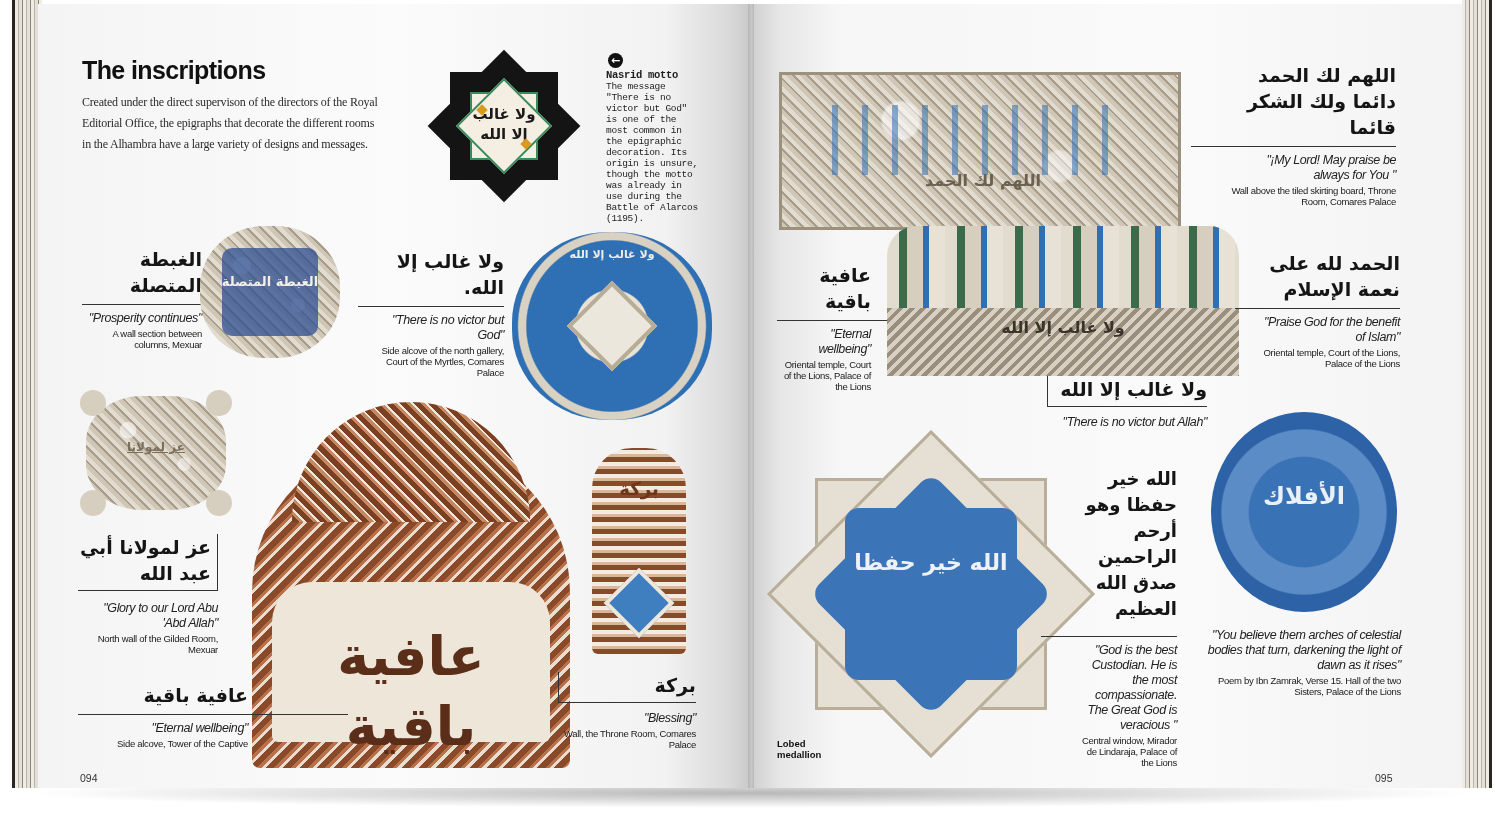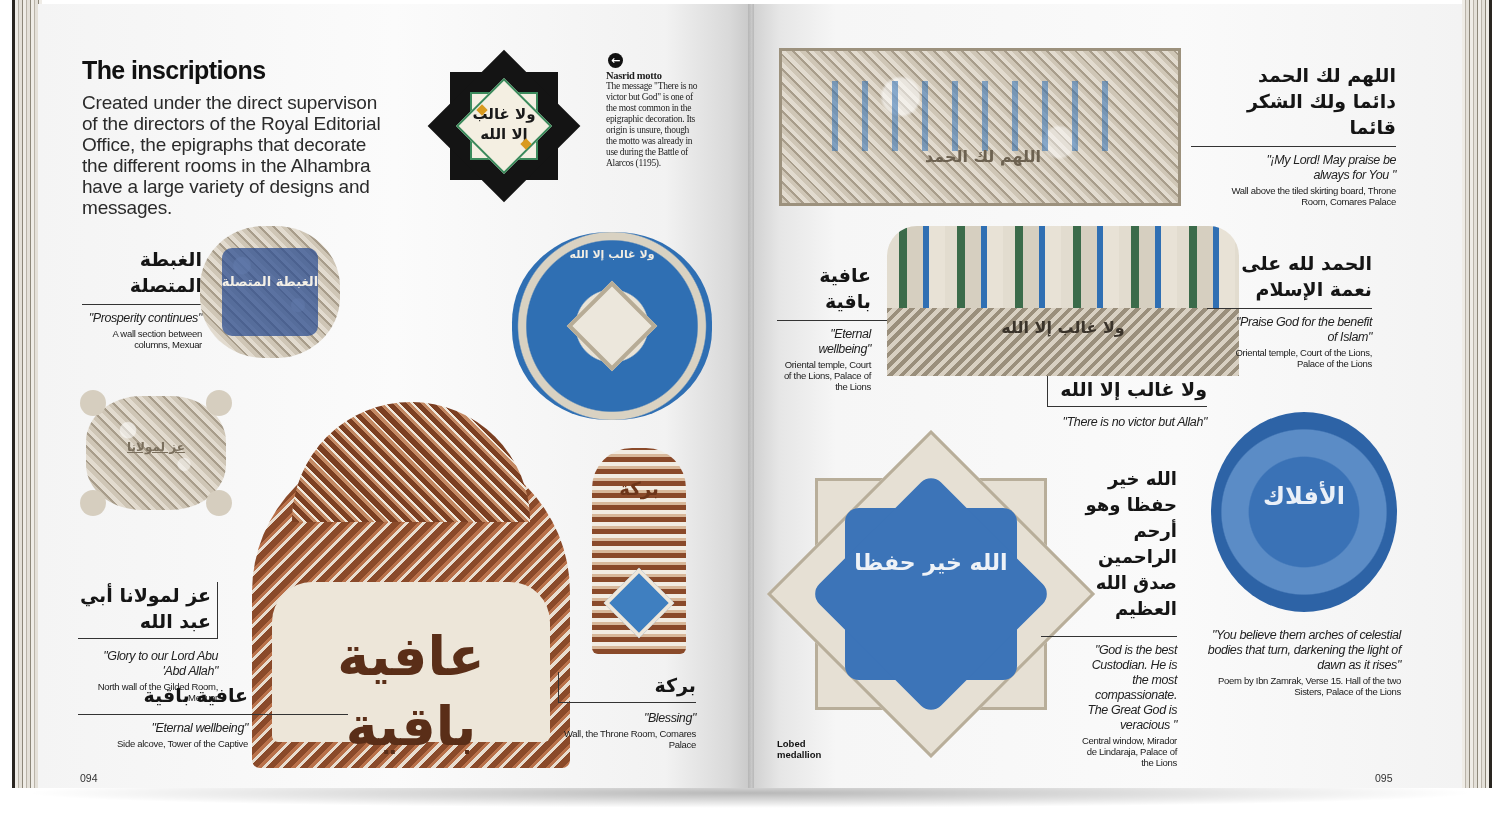--- a/index.html
+++ b/index.html
@@ -14,31 +14,31 @@
   .page-stack.left { left: 12px; border-left: 3px solid #2a2621; }
   .page-stack.right { left: 1462px; border-right: 3px solid #2a2621; }
   .page { position: absolute; top: 4px; height: 784px; overflow: hidden; }
   .page.left { left: 38px; width: 713px;
     background: linear-gradient(90deg, #f4f4f4 0%, #fbfbfb 50%, #f2f2f2 88%, #d9d9d9 97%, #c8c8c8 100%); padding-left: 48px; }
   .page.right { left: 751px; width: 711px;
     background: linear-gradient(90deg, #cfcfcf 0%, #e6e6e6 4%, #f6f6f6 12%, #fafafa 60%, #f3f3f3 100%); }
 
   
   .title { position: absolute; font-family: "Liberation Sans", sans-serif; font-weight: 700; font-size: 25px; letter-spacing: -0.6px; color: #111; }
-  .intro { position: absolute; font-family: Liberation Sans, sans-serif; font-size: 19px; line-height: 21px; color: #2b2b2b; letter-spacing: -0.2px; }
-  .side-note { position: absolute; font-family: Liberation Serif, serif; font-size: 9.5px; line-height: 11px; color: #1d1d1d; letter-spacing: -0.3px; }
+  .intro { position: absolute; font-family: Liberation Serif, serif; font-size: 12px; line-height: 21px; color: #2b2b2b; letter-spacing: -0.2px; }
+  .side-note { position: absolute; font-family: Liberation Mono, monospace; font-size: 9.5px; line-height: 11px; color: #1d1d1d; letter-spacing: -0.3px; }
   .side-note .note-title { font-weight: 700; font-size: 10.5px; display: block; }
   .arrow-icon { position: absolute; width: 15px; height: 15px; border-radius: 50%; background: #111; color: #fff; font-size: 11px; line-height: 15px; text-align: center; font-weight: 700; }
 
   .caption { position: absolute; text-align: right; font-family: "Liberation Sans", sans-serif; }
   .caption .ar { font-family: "DejaVu Sans", sans-serif; font-weight: 700; font-size: 19px; line-height: 26px; color: #151515; direction: rtl; display: block; text-align: right; }
   .caption .rule { display: block; height: 1px; background: #333; margin: 6px 0 6px 0; }
   .caption .tr { display: block; font-style: italic; font-size: 12.5px; line-height: 15px; color: #222; letter-spacing: -0.4px; }
   .caption .loc { display: block; font-size: 9.5px; line-height: 11px; color: #1a1a1a; letter-spacing: -0.3px; margin-top: 2px; }
-  .caption.boxed .ar-wrap { border-right: 1px solid #333; border-bottom: 1px solid #333; padding-right: 6px; padding-bottom: 4px; margin-top: 48px; }
+  .caption.boxed .ar-wrap { border-right: 1px solid #333; border-bottom: 1px solid #333; padding-right: 6px; padding-bottom: 4px; }
   .caption.boxed-left .ar-wrap { border-left: 1px solid #333; border-bottom: 1px solid #333; padding-left: 8px; padding-bottom: 4px; }
 
   .folio { position: absolute; top: 768px; font-family: "Liberation Sans", sans-serif; font-size: 10.5px; color: #333; }
   .label-bold { position: absolute; font-family: "Liberation Sans", sans-serif; font-weight: 700; font-size: 9.5px; line-height: 11px; color: #111; }
 
   
   .art { position: absolute; }
   .stucco { background:
       radial-gradient(circle at 30% 30%, rgba(255,255,255,0.55) 0 6%, transparent 7%),
       radial-gradient(circle at 70% 60%, rgba(255,255,255,0.45) 0 5%, transparent 6%),
@@ -88,20 +88,26 @@
     <span class="rule" style="margin-right:-30px;"></span>
     <span class="tr">"Prosperity continues"</span>
     <span class="loc">A wall section between columns, Mexuar</span>
   </div>
 
   <div class="art stucco medallion" style="left:162px; top:222px; width:140px; height:132px; border-radius:46%;">
     <div style="position:absolute; inset:22px; background:#2d4f92; opacity:0.75; border-radius:10px;"></div>
     <div class="arabesque-text" style="left:14px; top:48px; width:112px; font-size:13px; color:#f3efe6;">الغبطة المتصلة</div>
   </div>
 
+  <div class="caption" style="left:340px; top:244px; width:126px;">
+    <span class="ar">ولا غالب إلا الله.</span>
+    <span class="rule" style="margin-left:-20px;"></span>
+    <span class="tr">"There is no victor but God"</span>
+    <span class="loc">Side alcove of the north gallery, Court of the Myrtles, Comares Palace</span>
+  </div>
 
   <div class="art medallion" style="left:474px; top:228px; width:200px; height:188px; background: radial-gradient(circle, #e9e3d6 0 26%, #2f6fb3 27% 62%, #d9d2c2 63% 68%, #2f6fb3 69% 100%); border-radius:48%;">
     <div style="position:absolute; left:68px; top:62px; width:64px; height:64px; background:#ece7dc; transform:rotate(45deg); border:4px solid #b7ac96;"></div>
     <div class="arabesque-text" style="left:20px; top:16px; width:160px; font-size:11px; color:#f1ede3;">ولا غالب إلا الله</div>
   </div>
 
   <div class="art stucco" style="left:48px; top:392px; width:140px; height:114px; border-radius:40%;">
     <div style="position:absolute; left:-6px; top:-6px; width:26px; height:26px; border-radius:50%; background:#d6cebf;"></div>
     <div style="position:absolute; right:-6px; top:-6px; width:26px; height:26px; border-radius:50%; background:#d6cebf;"></div>
     <div style="position:absolute; left:-6px; bottom:-6px; width:26px; height:26px; border-radius:50%; background:#d6cebf;"></div>
@@ -142,21 +148,21 @@
     </div>
     <span class="tr" style="margin-top:8px;">"Blessing"</span>
     <span class="loc">Wall, the Throne Room, Comares Palace</span>
   </div>
 
   <div class="folio" style="left:42px;text-align:right;">094</div>
 </div>
 
 <div class="page right">
 
-  <div class="art stucco" style="left:28px; top:44px; width:402px; height:158px; border:3px solid #9c917d;">
+  <div class="art stucco" style="left:28px; top:68px; width:402px; height:158px; border:3px solid #9c917d;">
     <div style="position:absolute; left:50px; top:30px; width:300px; height:70px; background: repeating-linear-gradient(90deg, rgba(47,111,179,0.55) 0 6px, transparent 6px 30px);"></div>
     <div class="arabesque-text" style="left:10px; top:96px; width:382px; font-size:16px; color:#6c6150;">اللهم لك الحمد</div>
   </div>
 
   <div class="caption" style="left:480px; top:58px; width:165px;">
     <span class="ar">اللهم لك الحمد دائما ولك الشكر قائما</span>
     <span class="rule" style="margin-left:-40px;"></span>
     <span class="tr">"¡My Lord! May praise be always for You "</span>
     <span class="loc">Wall above the tiled skirting board, Throne Room, Comares Palace</span>
   </div>
@@ -167,21 +173,21 @@
     <span class="tr">"Eternal wellbeing"</span>
     <span class="loc">Oriental temple, Court of the Lions, Palace of the Lions</span>
   </div>
 
   <div class="art" style="left:136px; top:222px; width:352px; height:150px;">
     <div style="position:absolute; left:0; top:0; width:352px; height:82px; background: repeating-linear-gradient(90deg, #e2dccf 0 12px, #3b6b4a 12px 20px, #d6cfc0 20px 36px, #2f6fb3 36px 42px, #e8e2d6 42px 58px); border-radius:30px 30px 0 0;"></div>
     <div style="position:absolute; left:0; top:82px; width:352px; height:68px; background: repeating-linear-gradient(135deg, #9a8f7c 0 4px, #d8d0c2 4px 8px);"></div>
     <div class="arabesque-text" style="left:0; top:92px; width:352px; font-size:16px; color:#3a332a;">ولا غالب إلا الله</div>
   </div>
 
-  <div class="caption" style="left:476px; top:246px; width:145px;">
+  <div class="caption" style="left:504px; top:246px; width:145px;">
     <span class="ar">الحمد لله على نعمة الإسلام</span>
     <span class="rule" style="margin-left:-20px;"></span>
     <span class="tr">"Praise God for the benefit of Islam"</span>
     <span class="loc">Oriental temple, Court of the Lions, Palace of the Lions</span>
   </div>
 
   <div class="caption boxed-left" style="left:296px; top:372px; width:160px; text-align:left;">
     <div class="ar-wrap" style="text-align:right;">
       <span class="ar">ولا غالب إلا الله</span>
     </div>

